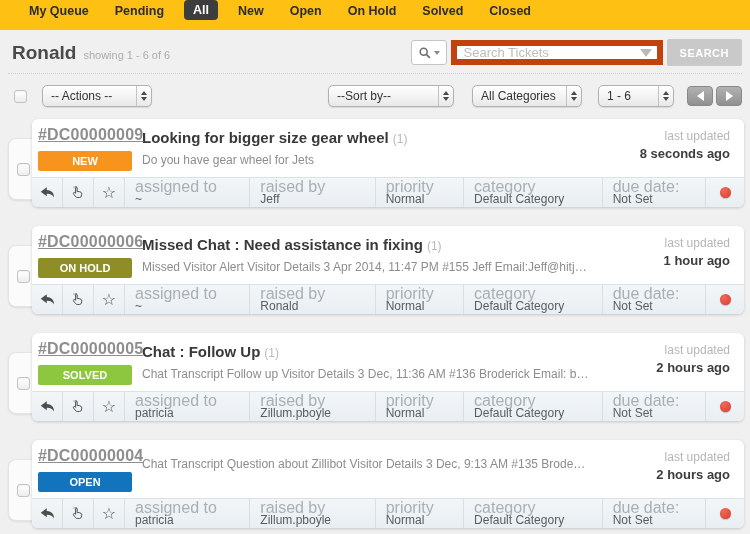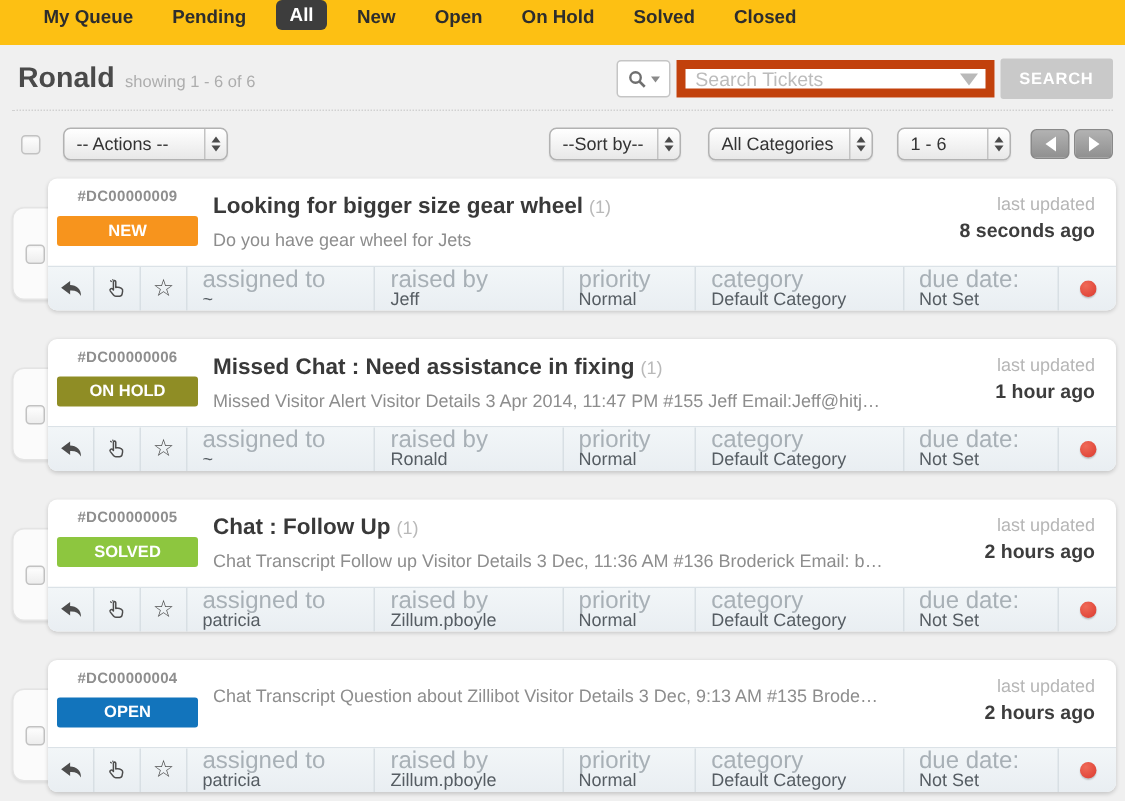--- a/index.html
+++ b/index.html
@@ -41,21 +41,21 @@
   .pager-btn{width:26px;height:20px;border-radius:4px;background:linear-gradient(#b2b2b2,#909090);border:1px solid #898989;color:#fff;display:flex;align-items:center;justify-content:center;cursor:pointer;margin-left:3px;}
   .ptri-left{width:0;height:0;border-top:5px solid transparent;border-bottom:5px solid transparent;border-right:7px solid #fff;}
   .ptri-right{width:0;height:0;border-top:5px solid transparent;border-bottom:5px solid transparent;border-left:7px solid #fff;}
   
   .list{padding:2px 6px 0 8px;}
   .ticket-row{position:relative;height:88px;margin-bottom:19px;}
   .side-tab{position:absolute;left:0;top:19px;width:38px;height:62px;background:#fbfbfb;border:1px solid #e4e4e4;border-radius:8px;box-shadow:0 1px 2px rgba(0,0,0,.09);display:flex;align-items:center;}
   .side-tab .checkbox{margin-left:8px;}
   .card{position:absolute;left:24px;right:0;top:0;bottom:0;background:#fff;border-radius:6px;box-shadow:0 1px 3px rgba(0,0,0,.18);z-index:1;}
   .id-col{position:absolute;left:6px;top:7px;width:94px;text-align:center;}
-  .ticket-id{font-size:10px;font-weight:700;color:#8e8e8e;letter-spacing:.2px;}
+  .ticket-id{font-size:16px;font-weight:700;color:#8e8e8e;letter-spacing:.2px;text-decoration:underline;}
   .badge{margin-top:7px;height:20px;line-height:20px;color:#fff;font-weight:700;font-size:11px;border-radius:2px;text-align:center;}
   .main-col{margin-left:110px;margin-right:155px;padding-top:10px;}
   .t-title{font-size:15px;font-weight:700;color:#393939;white-space:nowrap;overflow:hidden;cursor:pointer;}
   .t-count{font-size:12px;color:#b9b9b9;font-weight:400;margin-left:4px;}
   .t-snippet{margin-top:7px;font-size:12px;color:#8d8d8d;white-space:nowrap;overflow:hidden;text-overflow:ellipsis;}
   .updated-col{position:absolute;right:14px;top:10px;text-align:right;}
   .updated-label{font-size:12px;color:#b6b6b6;}
   .updated-value{font-size:13px;font-weight:700;color:#3d3d3d;margin-top:3px;}
   .card-foot{position:absolute;left:0;right:0;bottom:0;height:30px;background:linear-gradient(#f2f6f8,#e9eef2);border-top:1px solid #dbe2e7;border-radius:0 0 6px 6px;display:flex;align-items:stretch;}
   .icon-cell{width:31px;flex:none;display:flex;align-items:center;justify-content:center;border-right:1px solid #d8dfe4;cursor:pointer;}
@@ -106,21 +106,21 @@
 <div class="toolbar">
   <span class="checkbox"></span>
   <div class="fselect" style="width:110px;margin-left:15px;gap:11px;">
     <span class="lbl">-- Actions --</span>
     <span class="stepper">
         <span class="tri-up"></span>
         <span class="tri-down"></span>
       </span>
   </div>
   <div class="toolbar-spacer"></div>
-  <div class="fselect" style="width:88px;">
+  <div class="fselect" style="width:126px;">
     <span class="lbl">--Sort by--</span>
     <span class="stepper">
         <span class="tri-up"></span>
         <span class="tri-down"></span>
       </span>
   </div>
   <div class="fselect" style="width:110px;margin-left:18px;">
     <span class="lbl">All Categories</span>
     <span class="stepper">
         <span class="tri-up"></span>

